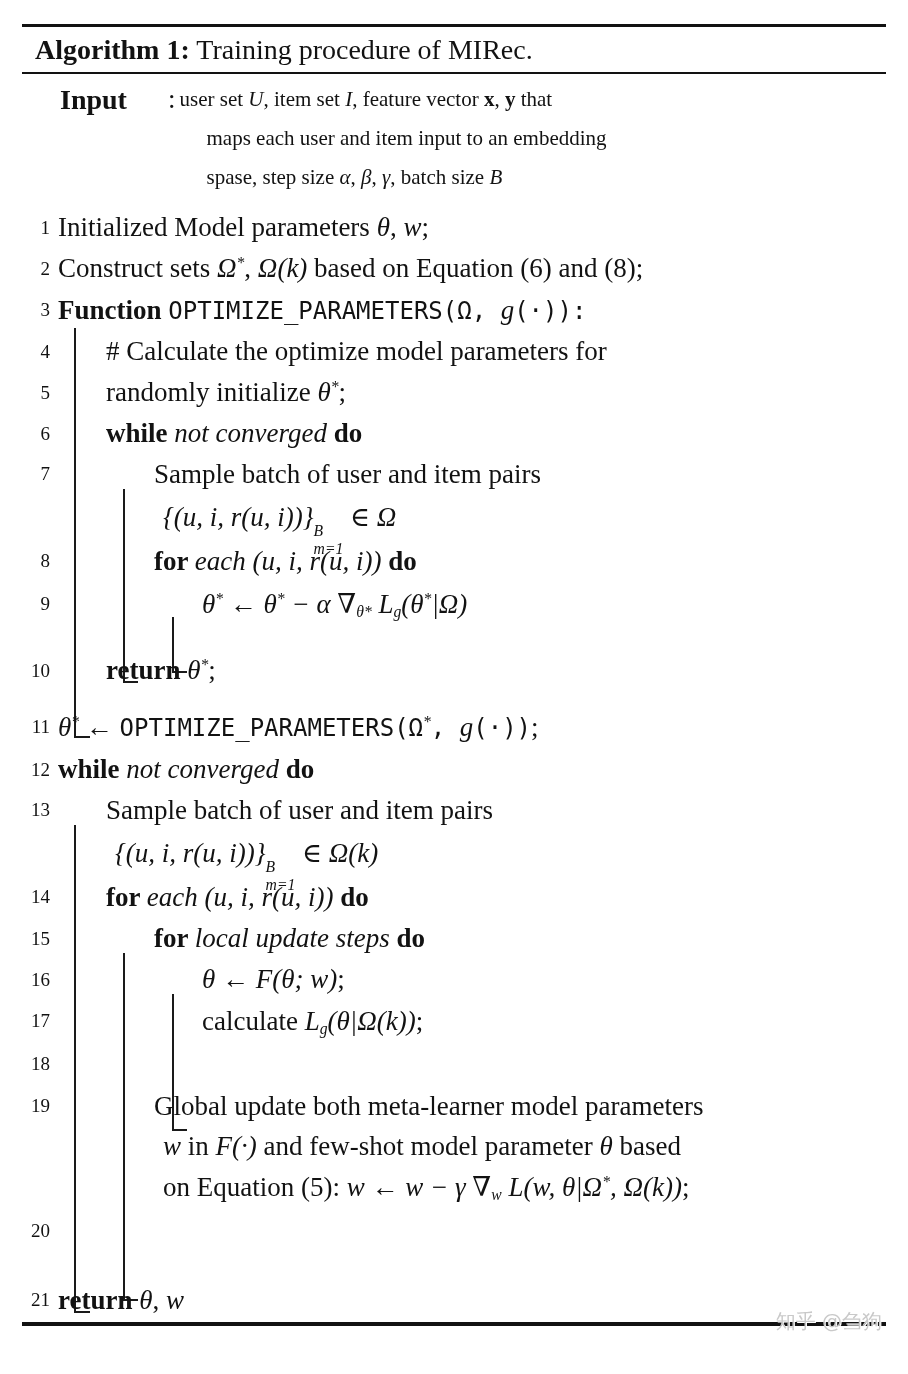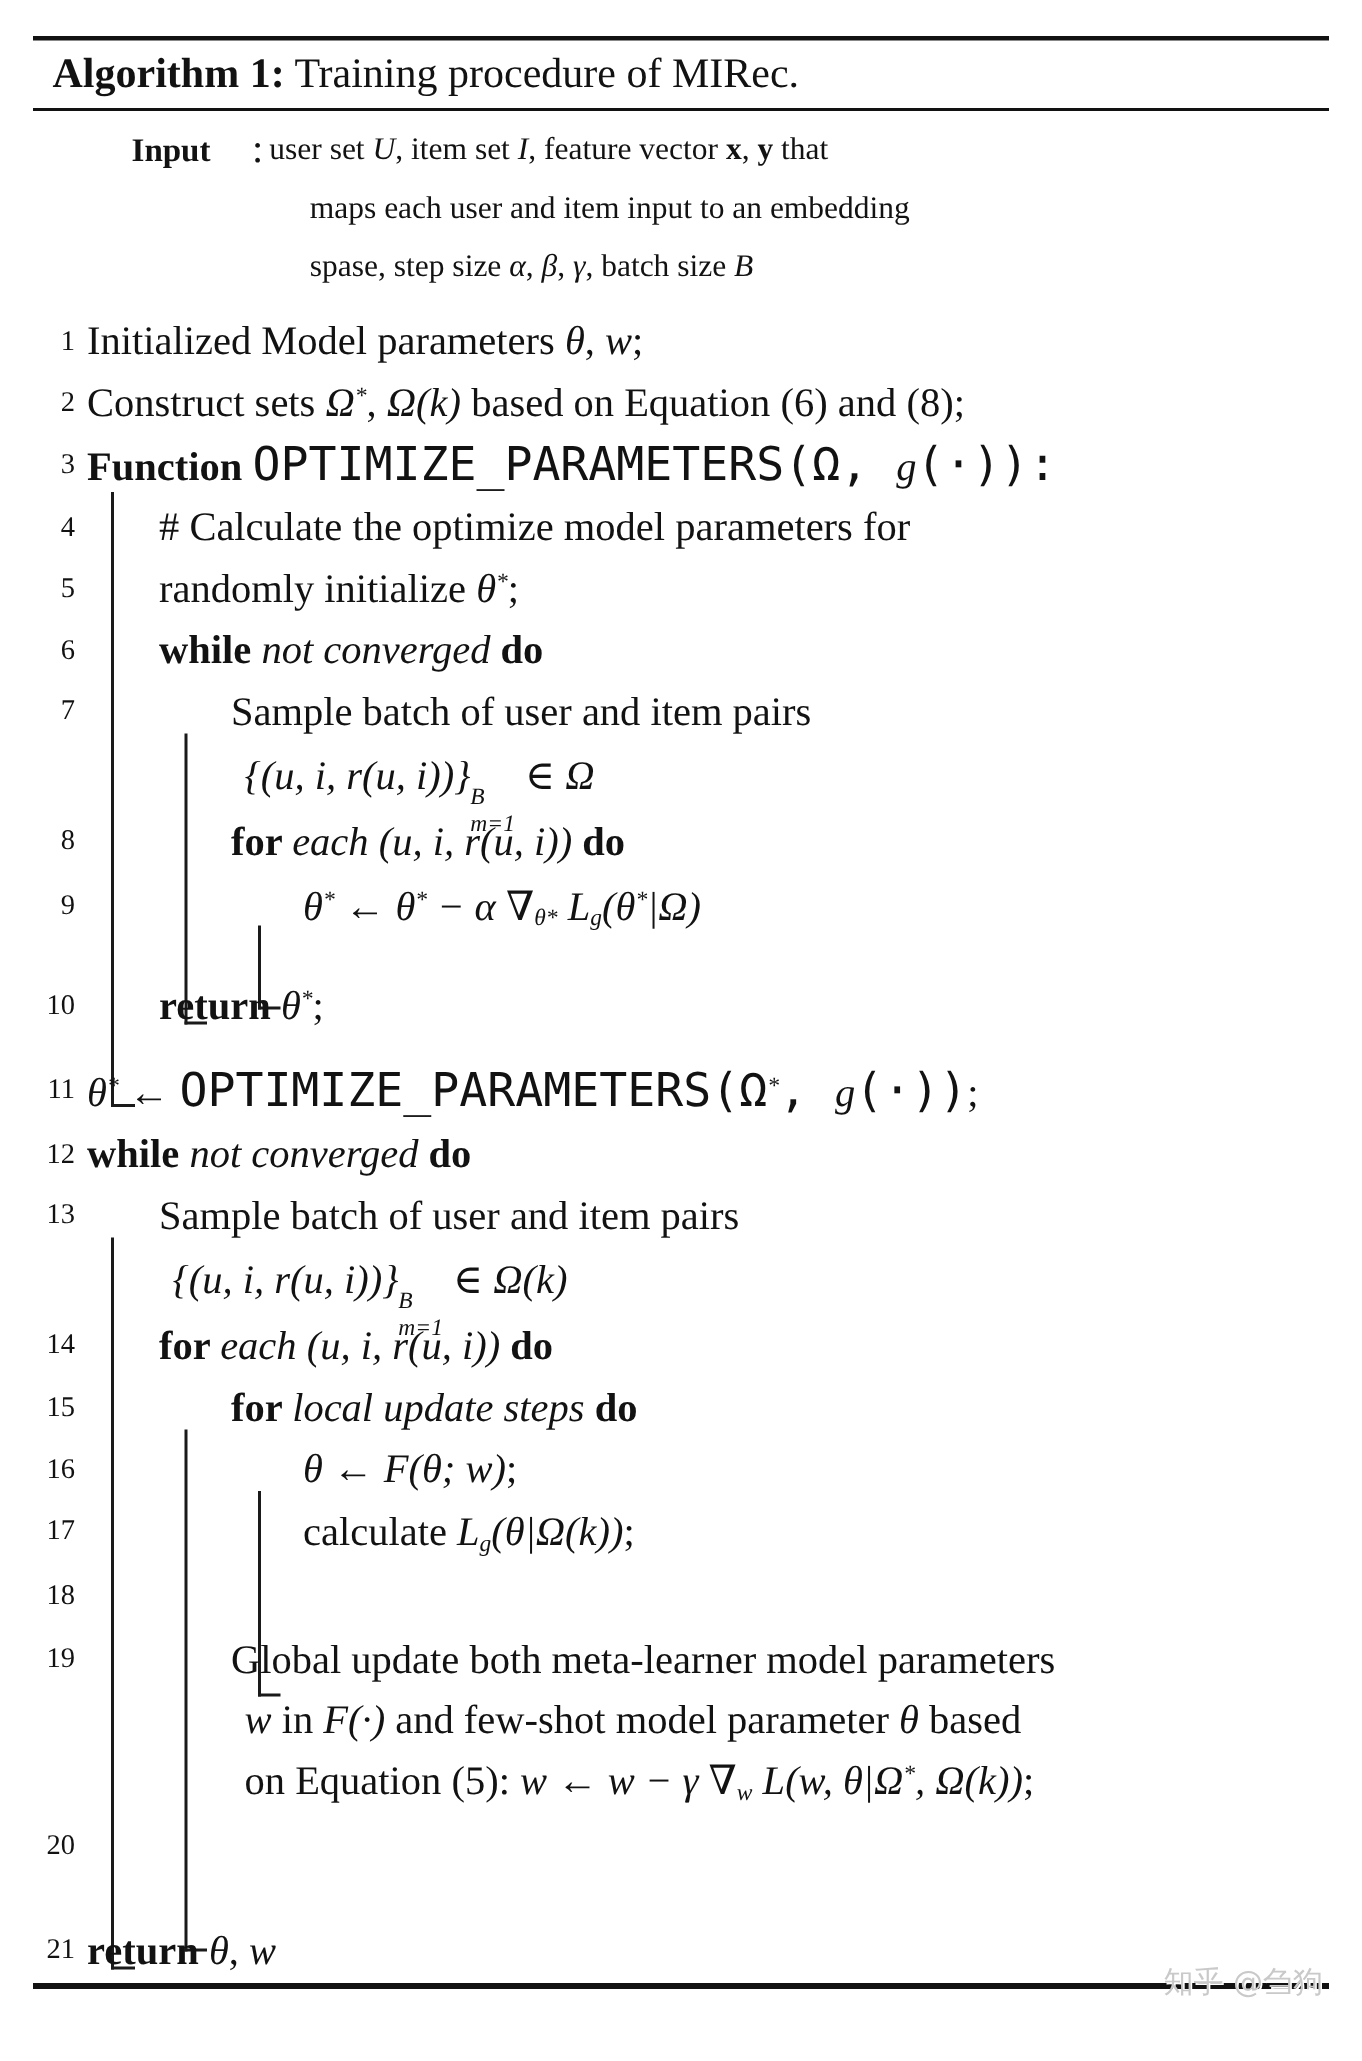--- a/index.html
+++ b/index.html
@@ -6,40 +6,40 @@
   body{width:908px;height:1374px;position:relative;overflow:hidden;
        font-family:"Liberation Serif","DejaVu Serif",serif;color:#121212;}
   .algo{position:absolute;left:0;top:0;width:908px;padding:24px 22px 0 22px;box-sizing:border-box;}
   .rule{height:0;border-top:3px solid #121212;}
   .rule.mid{border-top-width:2px;}
   .rule.bottom{border-top-width:4px;}
   .title-row{height:45px;line-height:45px;padding-left:13px;font-size:28px;white-space:nowrap;}
   .title-label{font-weight:bold;}
   
   .input-block{padding:6px 0 10px 38px;display:flex;}
-  .input-label{font-weight:bold;font-size:22px;width:108px;flex:none;line-height:39px;text-align:center;}
+  .input-label{font-weight:bold;font-size:28px;width:108px;flex:none;line-height:39px;}
   .input-colon{font-size:27px;line-height:39px;flex:none;margin-right:4px;}
   .input-text{flex:1;}
   .iline{height:39px;line-height:39px;font-size:21px;white-space:nowrap;}
   .iline.icont{padding-left:27px;}
   
   .body{position:relative;}
   .cline{position:relative;height:41px;line-height:41px;font-size:27px;white-space:nowrap;}
   .h39{height:39px;line-height:39px;} .h40{height:40px;line-height:40px;}
   .h42{height:42px;line-height:42px;} .h43{height:43px;line-height:43px;}
   .h44{height:44px;line-height:44px;} .h46{height:46px;line-height:46px;}
   .lv0{padding-left:36px;} .lv1{padding-left:84px;} .lv2{padding-left:132px;} .lv3{padding-left:180px;}
   .cont.lv1{padding-left:93px;} .cont.lv2{padding-left:141px;}
   .lnum{position:absolute;left:0;top:0;width:28px;text-align:right;font-size:19px;line-height:inherit;color:#121212;}
   .gap23{height:23px;} .gap13{height:13px;} .gap25{height:25px;}
   
   .sg-p{} .sg-b{font-weight:bold;font-family:Liberation Serif, serif;} .sg-i{font-style:italic;}
   .sg-m{font-style:italic;} .sg-cal{font-style:italic;}
   .sg-vecb{font-weight:bold;}
-  .sg-mono{font-family:"DejaVu Sans Mono","Liberation Mono",monospace;font-size:31px;font-style:normal;}
+  .sg-mono{font-family:"DejaVu Sans Mono","Liberation Mono",monospace;font-size:24px;font-style:normal;}
   sup.sg-sup{font-size:58%;font-style:italic;vertical-align:0.55em;line-height:0;}
   sub.sg-sub{font-size:58%;font-style:italic;vertical-align:-0.25em;line-height:0;}
   .supsub{display:inline-flex;flex-direction:column;align-items:flex-start;vertical-align:-0.65em;
           font-size:58%;line-height:1.15;font-style:italic;}
   
   .vrule{position:absolute;border-left:2px solid #1a1a1a;border-bottom:2px solid #1a1a1a;}
   .vr-fn{left:52px;top:121px;height:408px;width:14px;}
   .vr-while1{left:101px;top:282px;height:192px;width:13px;}
   .vr-for1{left:150px;top:410px;height:54px;width:13px;}
   .vr-while2{left:52px;top:618px;height:486px;width:14px;}

